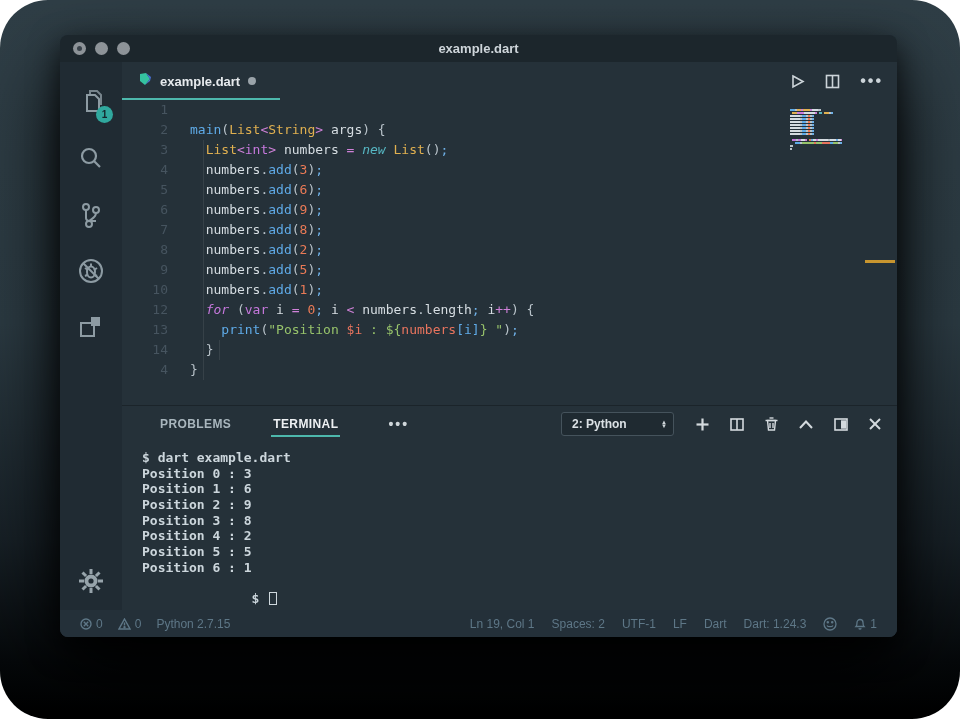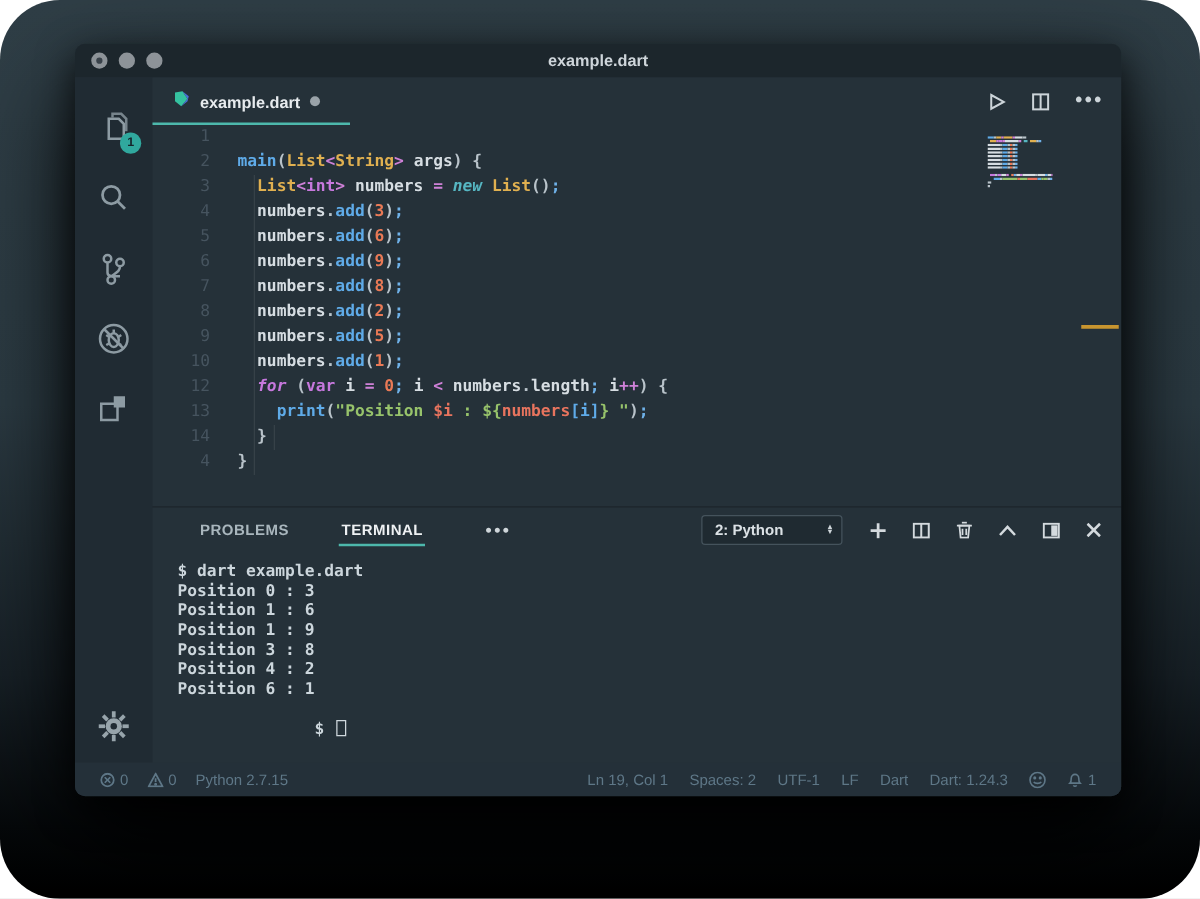--- a/index.html
+++ b/index.html
@@ -34,21 +34,21 @@
   .tab { width:158px; display:flex; align-items:center; gap:8px; padding-left:16px; position:relative; }
   .tab-underline { position:absolute; left:0; right:0; bottom:0; height:2px; }
   .tab-label { color:#e7ebee; font-size:13px; font-weight:bold; }
   .dirty-dot { width:8px; height:8px; border-radius:50%; background:#9aa3a9; }
   .editor-actions { position:absolute; right:14px; top:0; height:38px; display:flex; align-items:center; gap:20px; color:#ccd4d9; }
   .editor-actions svg { display:block; }
   
   .editor { height:305px; flex:none; position:relative; font-family:"DejaVu Sans Mono", monospace; font-size:13px; }
   .code-line { display:flex; height:20px; line-height:20px; white-space:pre; }
   .ln { width:46px; text-align:right; padding-right:0; color:#46545f; flex:none; font-weight:normal; }
-  .code-text { padding-left:22px; font-weight:bold; }
+  .code-text { padding-left:22px; font-weight:normal; }
   .tok.it { font-style:italic; }
   .indent-guide { position:absolute; width:1px; background:rgba(255,255,255,0.08); }
   .minimap { position:absolute; top:6px; right:55px; width:52px; }
   .mm-row { height:2px; margin-bottom:1px; white-space:nowrap; overflow:hidden; }
   .mm-tok { display:inline-block; height:2px; vertical-align:top; }
   .ov-marker { position:absolute; right:2px; height:3px; width:30px; }
   
   .panel { flex:1; display:flex; flex-direction:column; position:relative; min-height:0; border-top:1px solid rgba(0,0,0,0.25); }
   .panel-header { height:36px; flex:none; display:flex; align-items:center; padding:0 16px 0 38px; }
   .panel-tab { font-size:12px; font-weight:bold; letter-spacing:0.4px; margin-right:42px; position:relative; height:36px; display:flex; align-items:center; color:#a9b6bd; }
@@ -263,23 +263,24 @@
                     <line x1="11" y1="1" x2="1" y2="11"></line>
                   </svg>
               </span>
             </div>
           </div>
           <div class="terminal">
             <div id="terminal-lines">
                 <div class="t-line">$ dart example.dart</div>
                 <div class="t-line">Position 0 : 3</div>
                 <div class="t-line">Position 1 : 6</div>
-                <div class="t-line">Position 1 : 9</div>
+                <div class="t-line">Position 2 : 9</div>
                 <div class="t-line">Position 3 : 8</div>
                 <div class="t-line">Position 4 : 2</div>
+                <div class="t-line">Position 5 : 5</div>
                 <div class="t-line">Position 6 : 1</div>
               </div>
             <div class="t-line">
               <span id="t-prompt">$ </span><span class="t-cursor"></span>
             </div>
           </div>
         </div>
       </div>
     </div>
 

